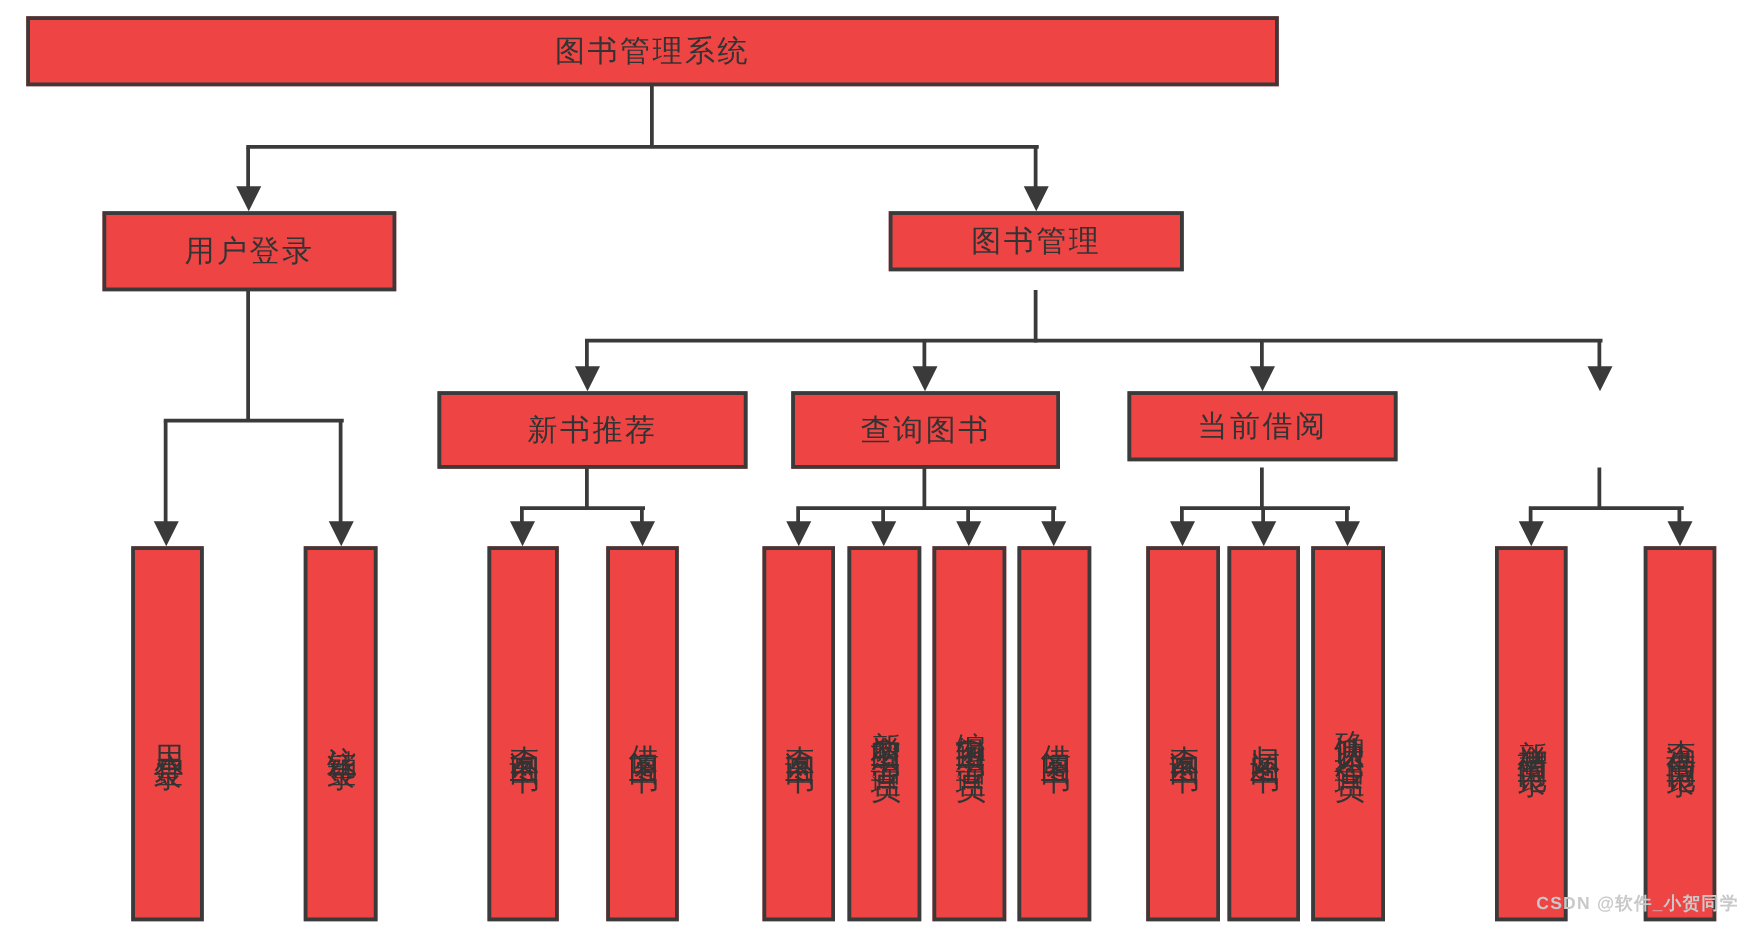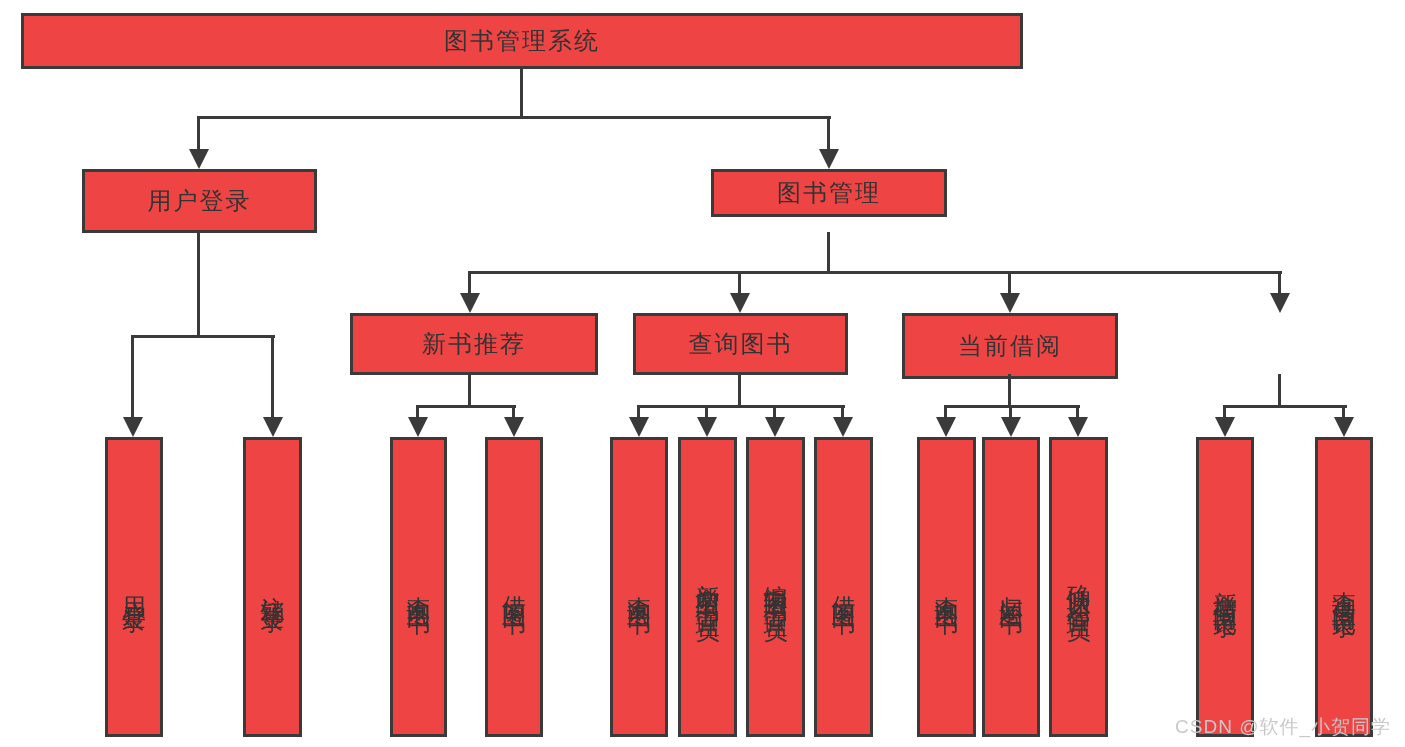--- a/index.html
+++ b/index.html
@@ -18,22 +18,22 @@
   }
   .ln{position:absolute;background:#3a3a3a;}
   .arrow{position:absolute;width:20px;}
   .arrow .shaft{position:absolute;left:8px;top:0;bottom:14px;width:3px;background:#3a3a3a;}
   .arrow .head{
     position:absolute;left:0;bottom:0;width:0;height:0;
     border-left:10px solid transparent;border-right:10px solid transparent;
     border-top:20px solid #3a3a3a;
   }
   .watermark{
-    position:absolute;top:714px;right:14px;font-size:19px;letter-spacing:1px;
-    color:#c9c9c9;z-index:5;white-space:nowrap;
+    position:absolute;top:714px;right:14px;font-size:14px;letter-spacing:1px;
+    color:#c9c9c9;z-index:5;white-space:nowrap;font-weight:bold;
   }
 </style>
 </head>
 <body>
 
 <div id="stage">
 
   <div class="node" style="left:21px;top:13px;width:1002px;height:56px">
     <span class="lbl">图书管理系统</span>
   </div>
@@ -47,21 +47,21 @@
   </div>
 
   <div class="node" style="left:350px;top:313px;width:248px;height:62px">
     <span class="lbl">新书推荐</span>
   </div>
 
   <div class="node" style="left:633px;top:313px;width:215px;height:62px">
     <span class="lbl">查询图书</span>
   </div>
 
-  <div class="node" style="left:902px;top:313px;width:216px;height:66px">
+  <div class="node" style="left:902px;top:313px;width:216px;height:56px">
     <span class="lbl">当前借阅</span>
   </div>
 
 
   <div class="node v" style="left:105px;top:437px;width:58px;height:300px">
     <span class="lbl">用户登录</span>
   </div>
   <div class="node v" style="left:243px;top:437px;width:59px;height:300px">
     <span class="lbl">注销登录</span>
   </div>

